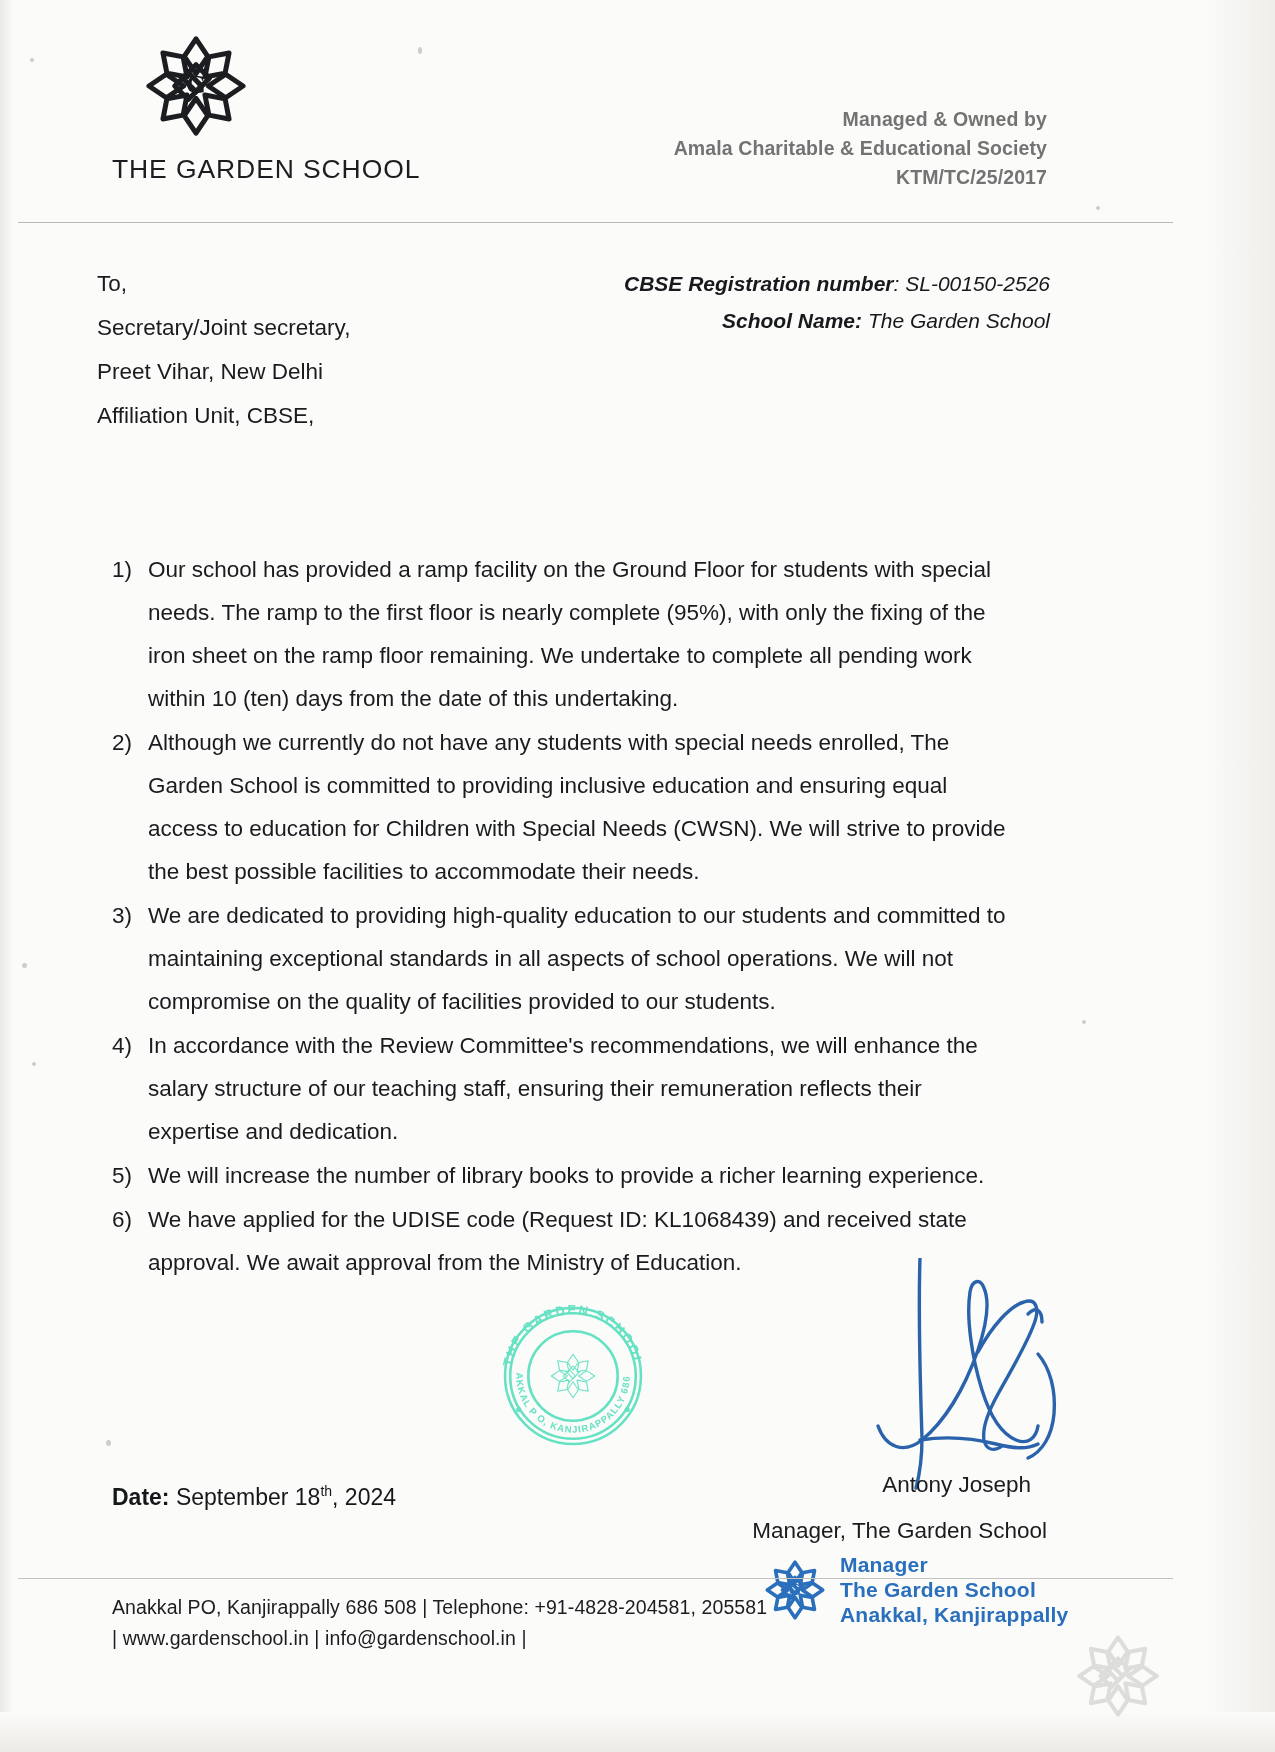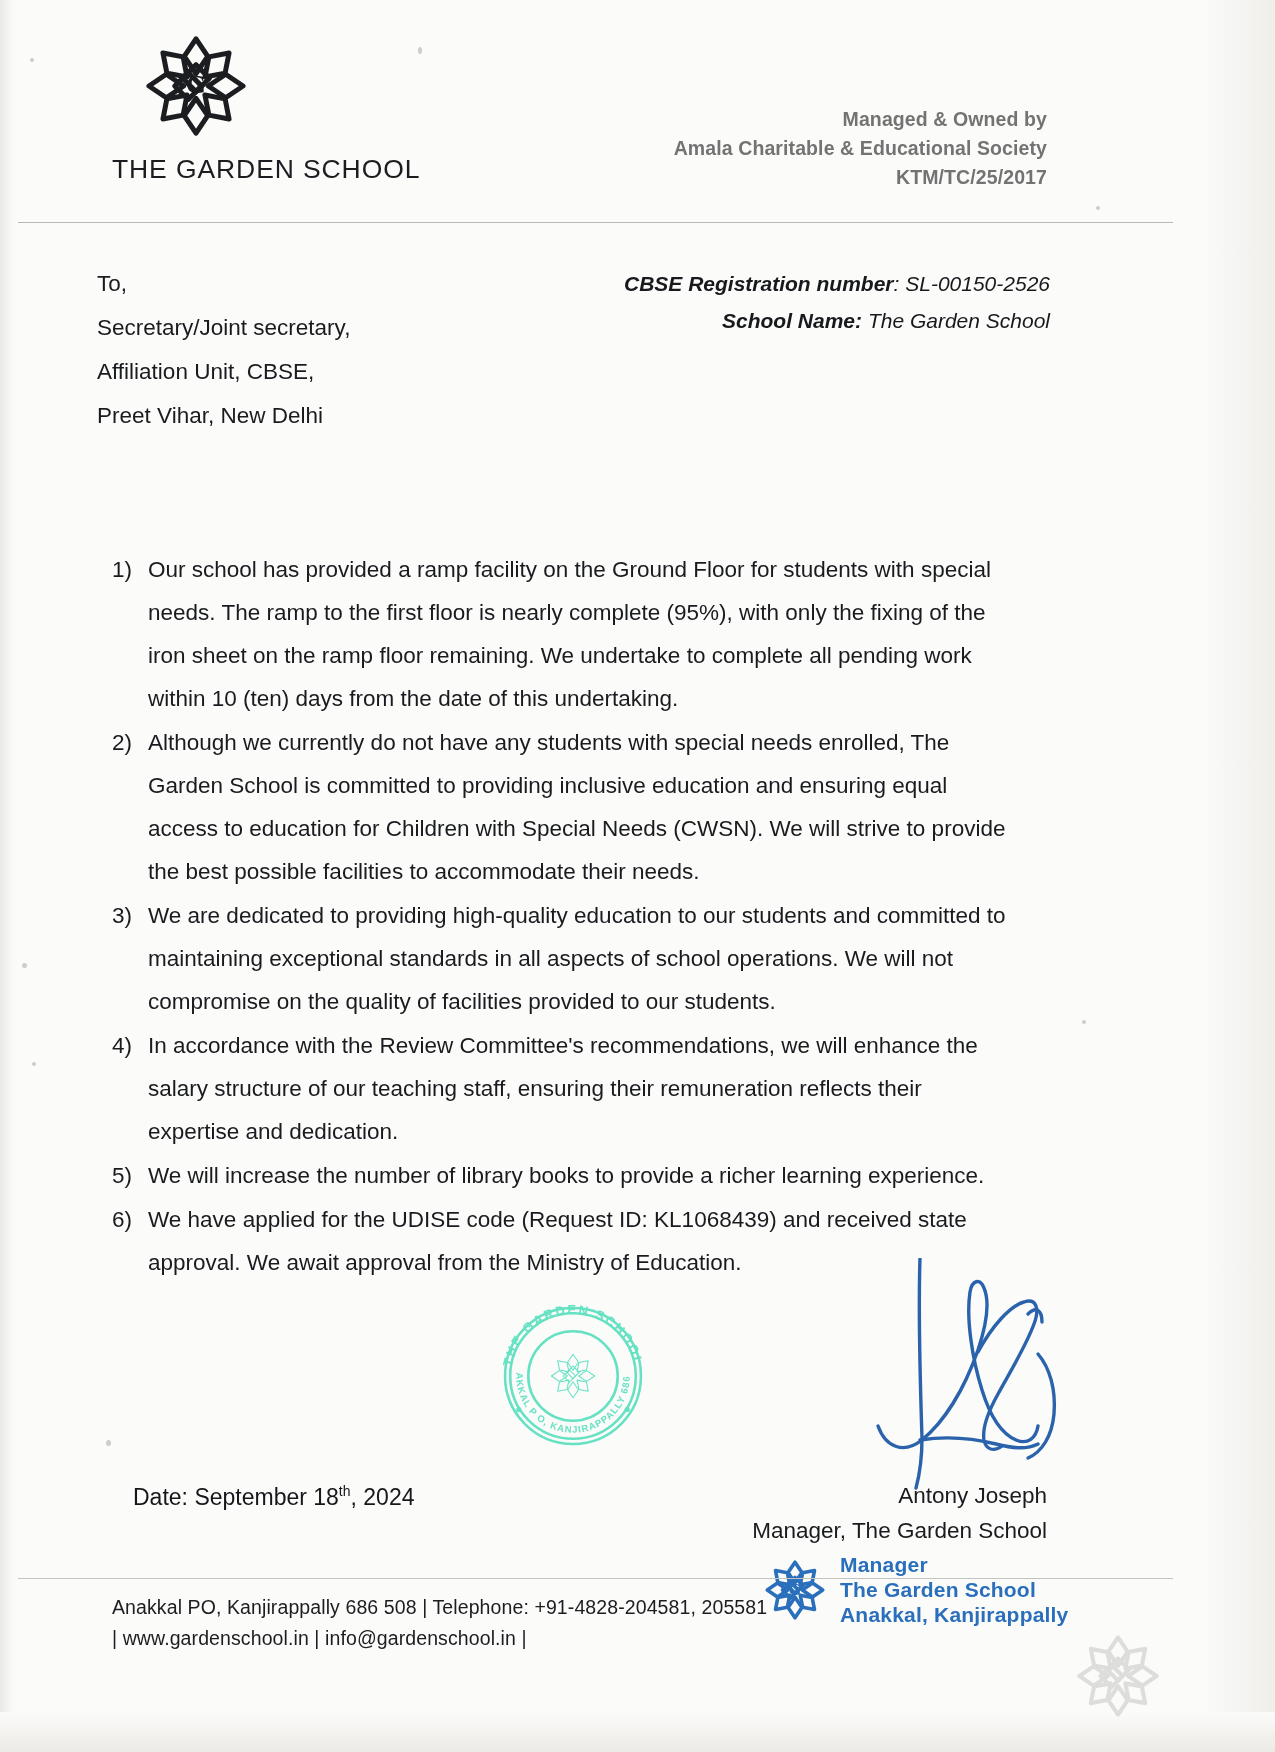--- a/index.html
+++ b/index.html
@@ -145,32 +145,31 @@
   }
 
   
   .date-line {
     position: absolute;
     left: 112px;
     top: 1483px;
     font-size: 23px;
     color: #15171a;
   }
-  .date-line .lbl { font-weight: normal; margin-left: 21px; }
+  .date-line .lbl { font-weight: bold; }
   .date-line sup { font-size: 14px; margin-top: 48px; }
 
   
   .sign-name {
     position: absolute;
-    right: 228px;
+    right: 244px;
     top: 1472px;
     font-size: 22.5px;
     color: #191b1e;
     white-space: nowrap;
-    margin-top: 11px;
   }
   .sign-role {
     position: absolute;
     right: 228px;
     top: 1518px;
     font-size: 22.5px;
     color: #191b1e;
     white-space: nowrap;
   }
   .signature-ink {
@@ -274,22 +273,22 @@
     <div>Managed &amp; Owned by</div>
     <div>Amala Charitable &amp; Educational Society</div>
     <div>KTM/TC/25/2017</div>
   </div>
 
   <div class="rule"></div>
 
   <div class="addressee">
     <div>To,</div>
     <div>Secretary/Joint secretary,</div>
+    <div>Preet Vihar, New Delhi</div>
     <div>Affiliation Unit, CBSE,</div>
-    <div>Preet Vihar, New Delhi</div>
   </div>
 
   <div class="reg-block">
     <div>
       <span class="lbl">CBSE Registration number</span><span class="val">: </span><span class="val">SL-00150-2526</span>
     </div>
     <div>
       <span class="lbl">School Name:</span>
       <span class="val">The Garden School</span>
     </div>

